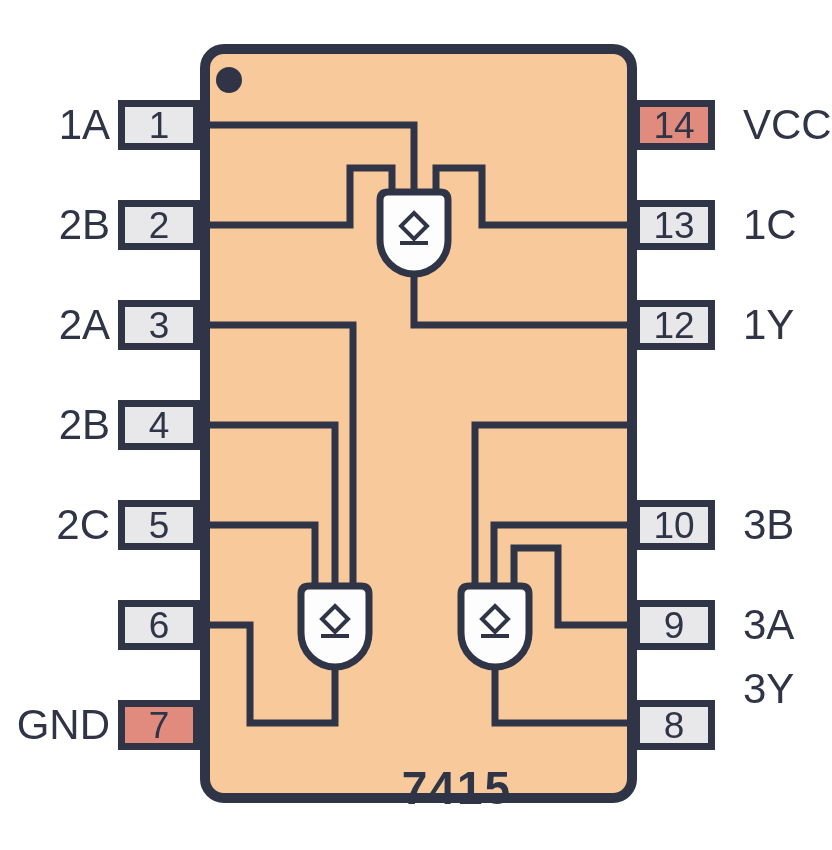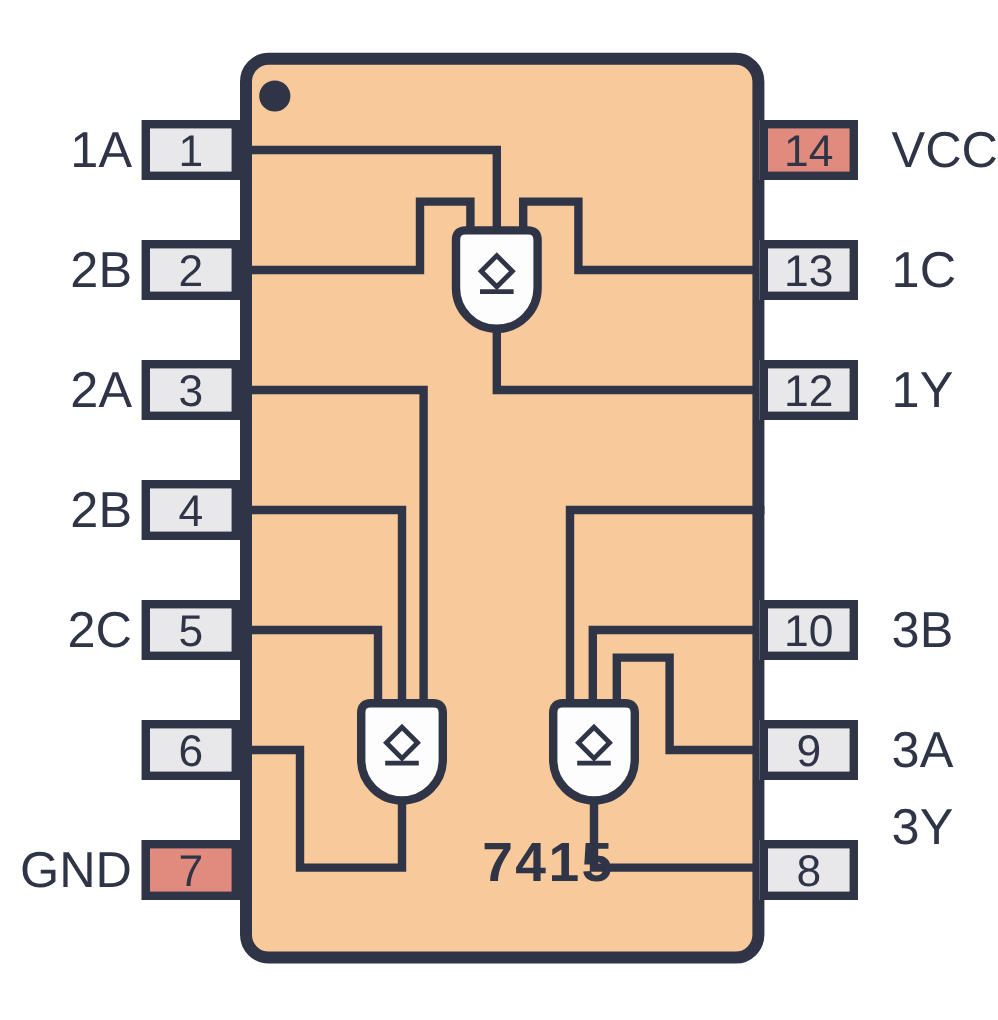--- a/index.html
+++ b/index.html
@@ -38,21 +38,21 @@
   }
   .pin.power{background:var(--pin-power);}
   .pin-num{font-size:37px;line-height:1;color:var(--outline);}
   .lbl{
     position:absolute;height:50px;line-height:50px;font-size:42px;
     color:var(--outline);white-space:nowrap;padding-left:12px;
   }
   .lbl-left{left:0;width:98px;text-align:right;}
   .lbl-right{left:731px;width:101px;text-align:left;}
   .chip-title{
-    position:absolute;left:200px;top:691px;width:514px;text-align:center;
+    position:absolute;left:200px;top:761px;width:514px;text-align:center;
     font-size:46px;font-weight:700;letter-spacing:2px;color:var(--outline);
   }
 </style>
 </head>
 <body>
 
 <div class="stage">
 
   <div class="chip-body"></div>
 

